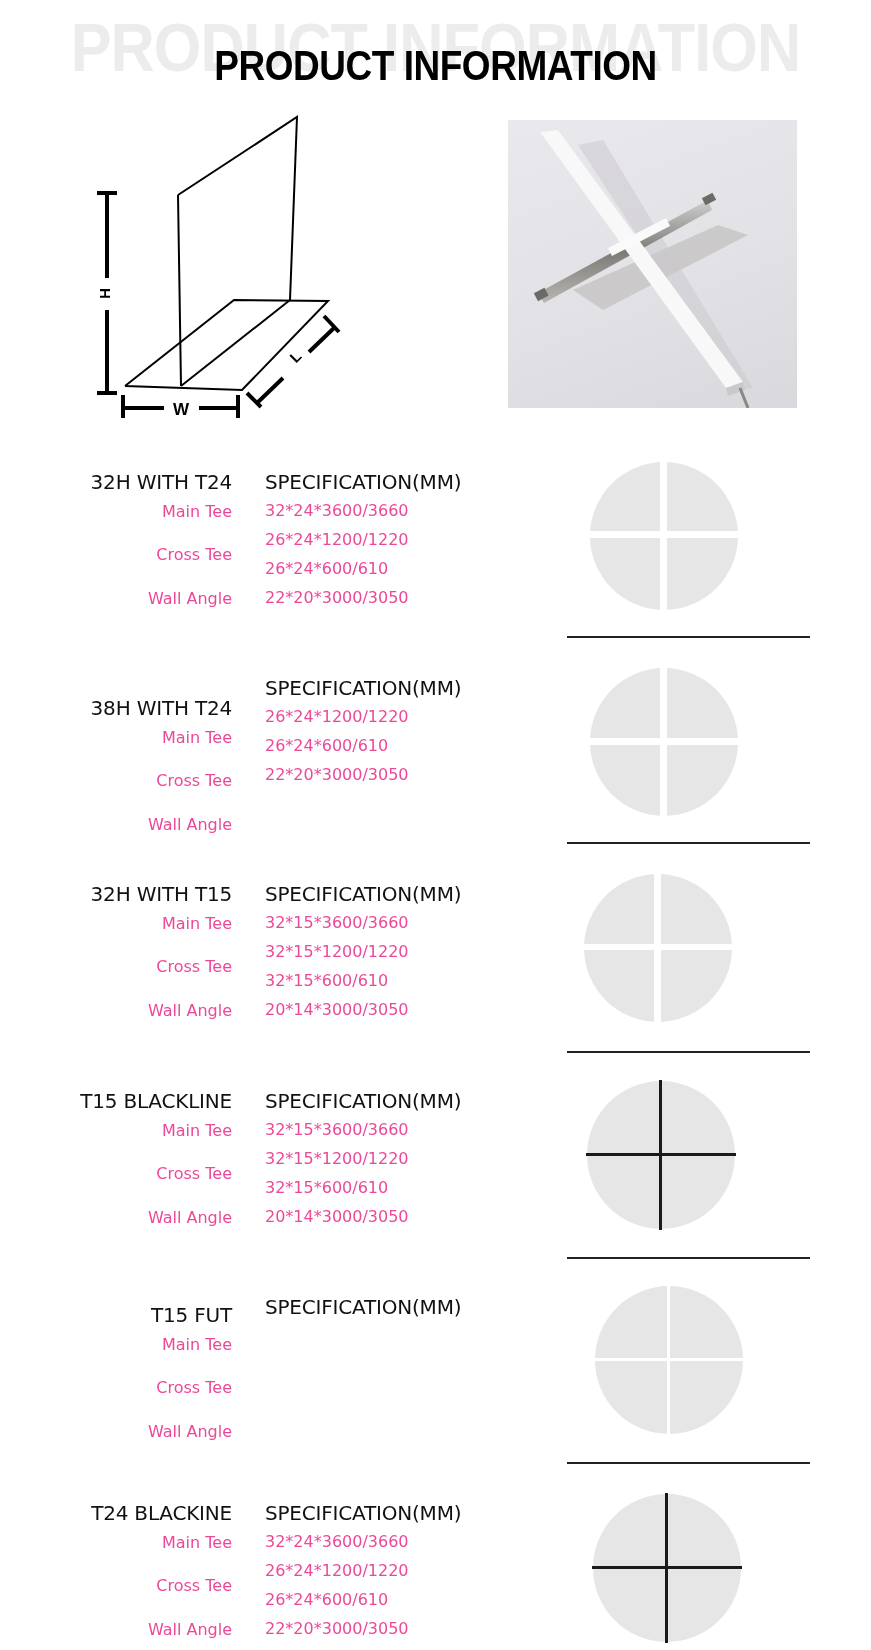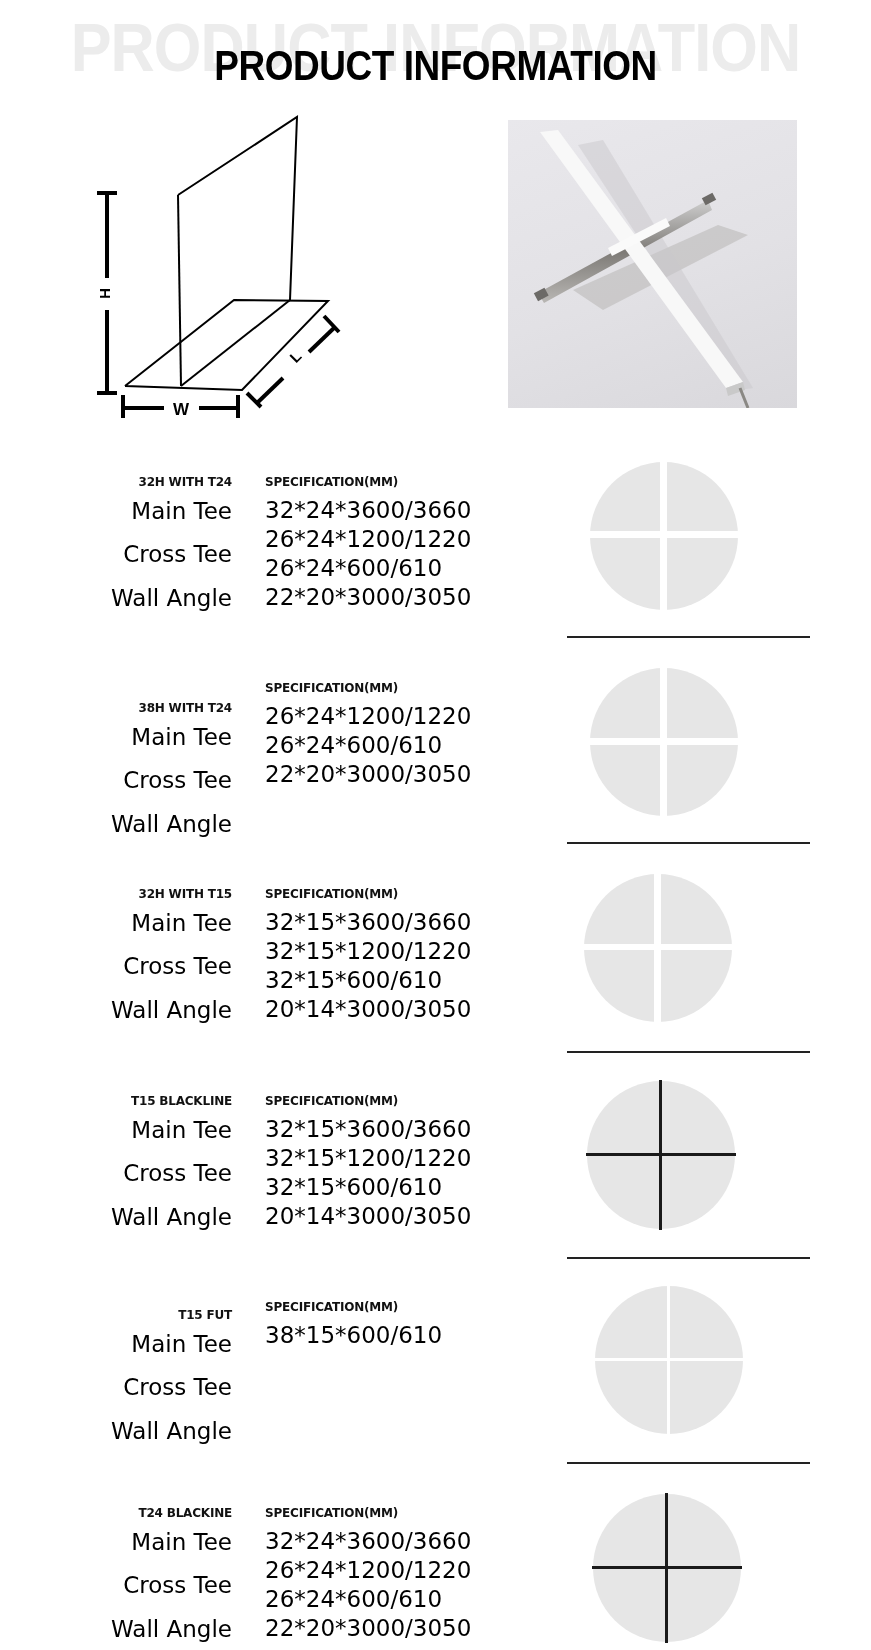--- a/index.html
+++ b/index.html
@@ -24,22 +24,22 @@
   .diagram { position: absolute; left: 80px; top: 100px; width: 280px; height: 320px; }
   .photo {
     position: absolute; left: 508px; top: 120px; width: 289px; height: 288px;
     background: linear-gradient(160deg, #e9e8ec 0%, #e2e1e5 55%, #d9d8dc 100%);
     overflow: hidden;
   }
 
   .section { position: absolute; left: 0; width: 871px; height: 206px; }
   .label-col { position: absolute; left: 60px; width: 172px; text-align: right; }
   .spec-col { position: absolute; left: 265px; width: 260px; text-align: left; }
-  .hdr { font-weight: bold; font-size: 12px; line-height: 28px; color: #111; letter-spacing: -0.2px; white-space: nowrap; }
-  .row { font-size: 23px; line-height: 29px; color: #000000; white-space: nowrap; }
+  .hdr { font-weight: normal; font-size: 20px; line-height: 28px; color: #111; letter-spacing: -0.2px; white-space: nowrap; }
+  .row { font-size: 16px; line-height: 29px; color: #ec4899; white-space: nowrap; }
   .label-col .hdr { position: absolute; right: 0; top: 0; }
   .label-col .row { position: absolute; right: 0; }
 
   .profile { position: absolute; }
   .divider { position: absolute; left: 567px; width: 243px; height: 2px; background: #222; }
 </style>
 </head>
 <body>
 
 <div class="ghost-title">PRODUCT INFORMATION</div>
@@ -192,21 +192,20 @@
 
 <div class="section" style="top:1293px;">
   <div class="label-col" style="top:8px;height:150px;text-align:right;">
     <div class="hdr">T15 FUT</div>
     <div class="row" style="top:29px;">Main Tee</div>
     <div class="row" style="top:72px;">Cross Tee</div>
     <div class="row" style="top:116px;">Wall Angle</div>
   </div>
   <div class="spec-col" style="top:0;">
     <div class="hdr">SPECIFICATION(MM)</div>
-    <div class="row">38*15*600/610</div>
   </div>
 </div>
 <svg class="profile" style="left:594px;top:1285px;" width="150" height="150" viewBox="0 0 150 150">
   <circle cx="75" cy="75" r="74" fill="#e6e6e6"></circle>
   <rect x="73" y="0" width="3" height="150" fill="#fff"></rect>
   <rect x="0" y="73" width="150" height="3" fill="#fff"></rect>
 </svg>
 <div class="divider" style="top:1462px;"></div>
 
 <div class="section" style="top:1499px;">

